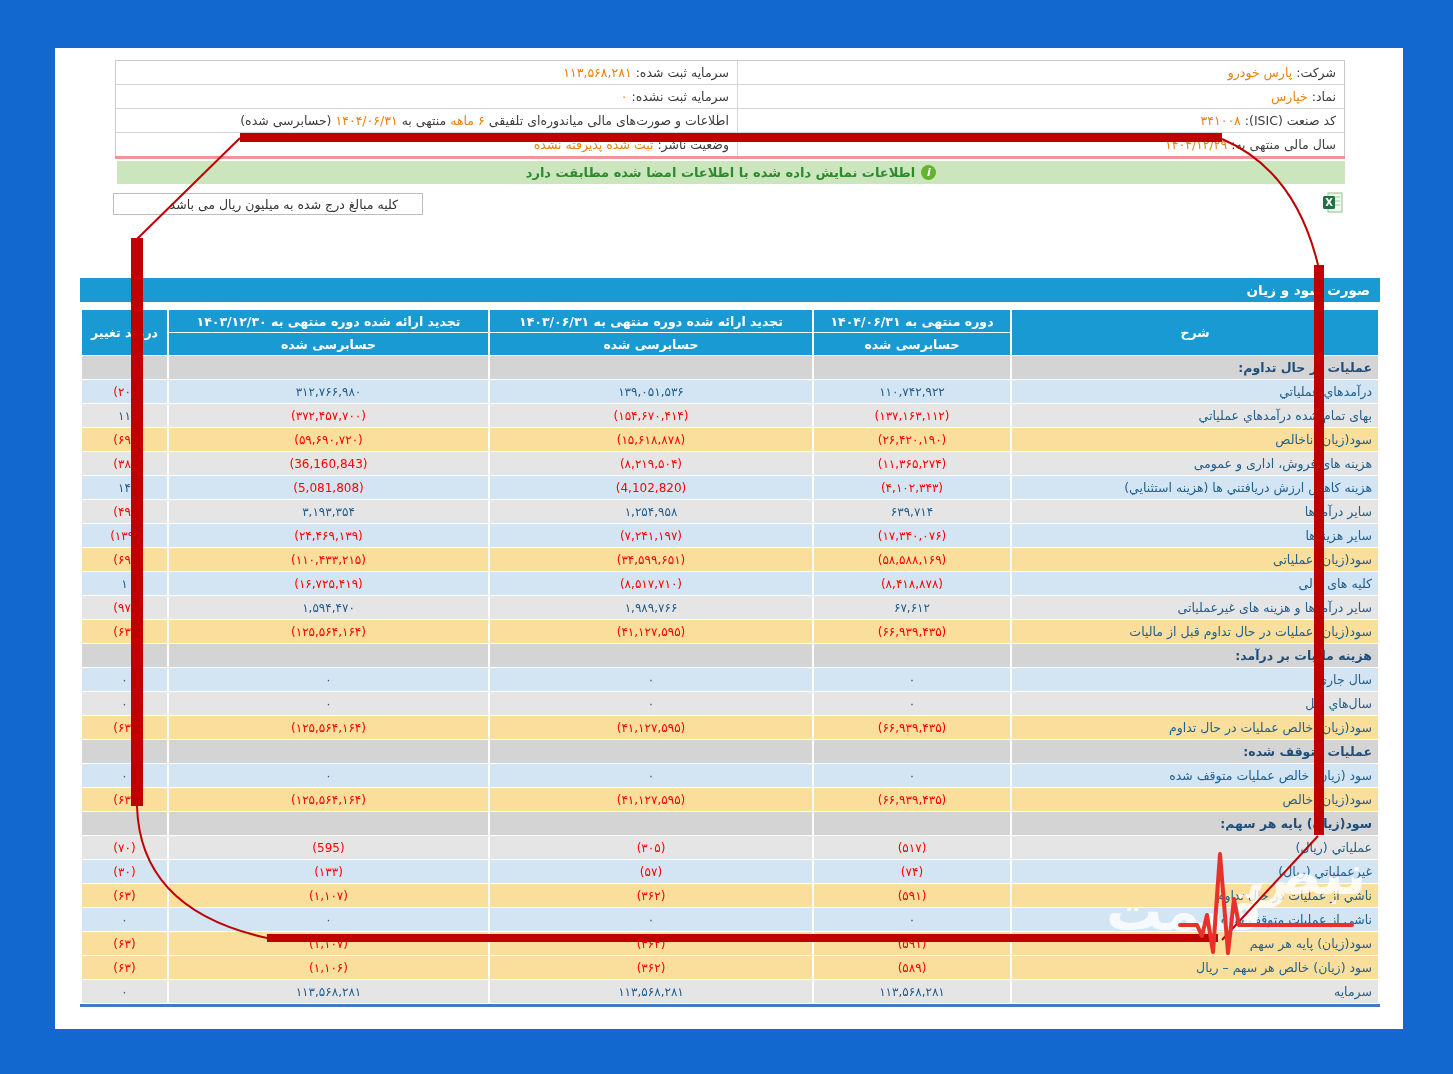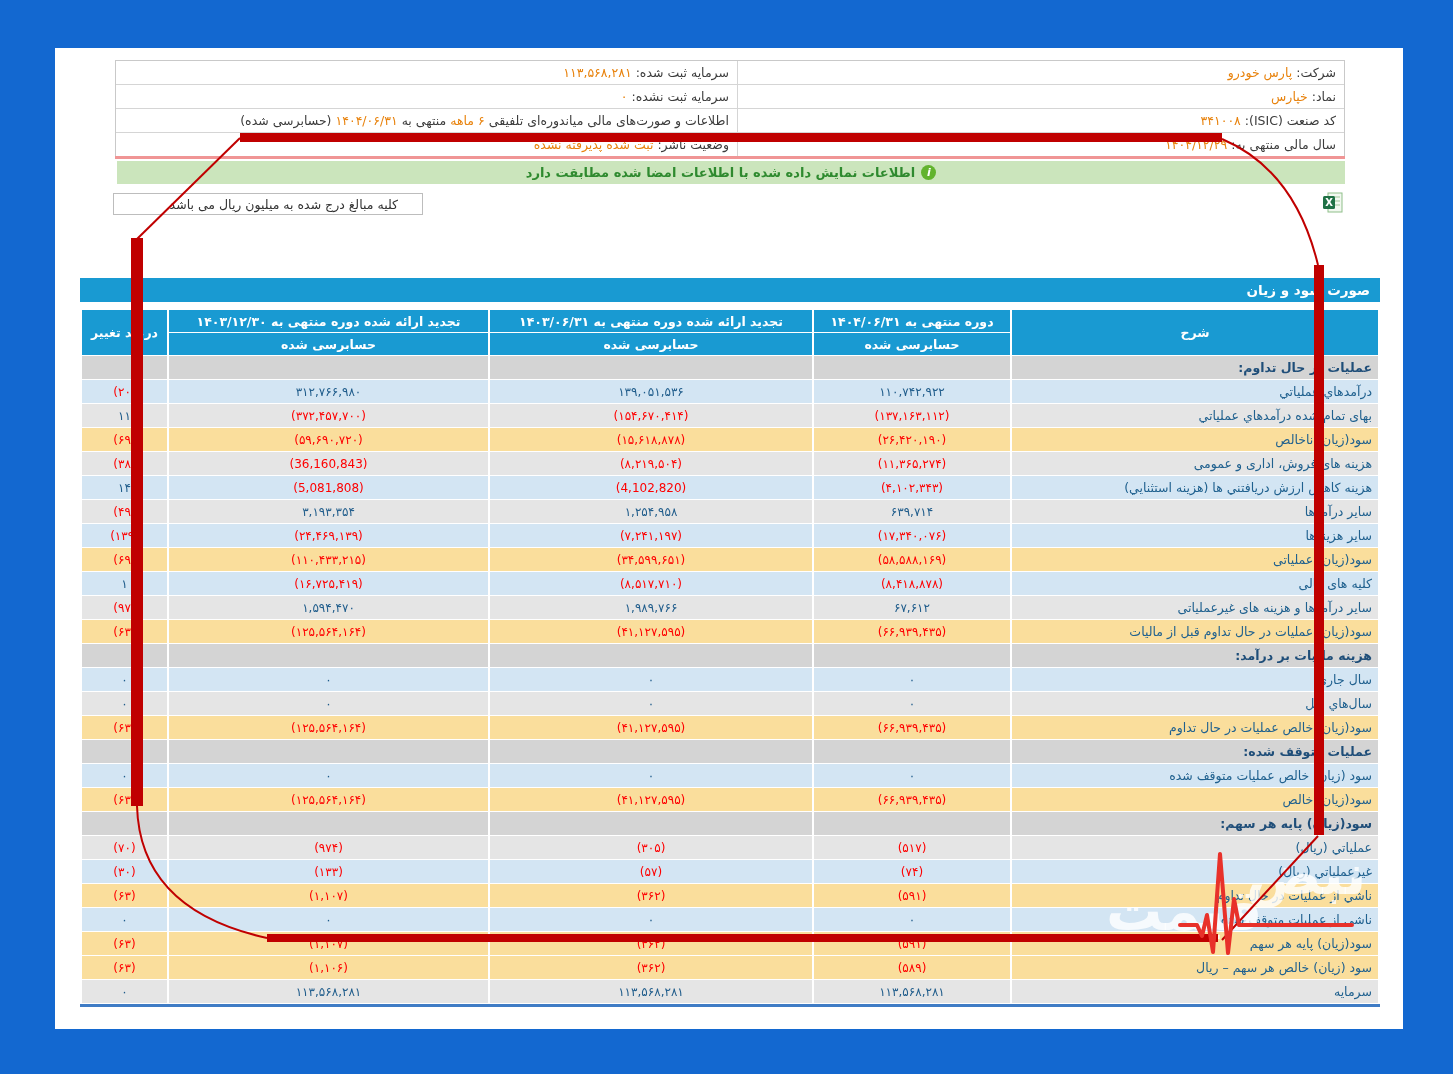--- a/index.html
+++ b/index.html
@@ -310,21 +310,21 @@
             <td class="lbl">سود(زیان) پایه هر سهم:</td>
             <td></td>
             <td></td>
             <td></td>
             <td></td>
           </tr>
           <tr class="gray">
             <td class="lbl">عملياتي (ريال)</td>
             <td class="num neg"><span dir="ltr">(۵۱۷)</span></td>
             <td class="num neg"><span dir="ltr">(۳۰۵)</span></td>
-            <td class="num neg"><span dir="ltr">(۹۷۴)</span></td>
+            <td class="num neg"><span dir="ltr">(595)</span></td>
             <td class="num neg"><span dir="ltr">(۷۰)</span></td>
           </tr>
           <tr class="blue">
             <td class="lbl">غیرعملياتي (ريال)</td>
             <td class="num neg"><span dir="ltr">(۷۴)</span></td>
             <td class="num neg"><span dir="ltr">(۵۷)</span></td>
             <td class="num neg"><span dir="ltr">(۱۳۳)</span></td>
             <td class="num neg"><span dir="ltr">(۳۰)</span></td>
           </tr>
           <tr class="orange">

